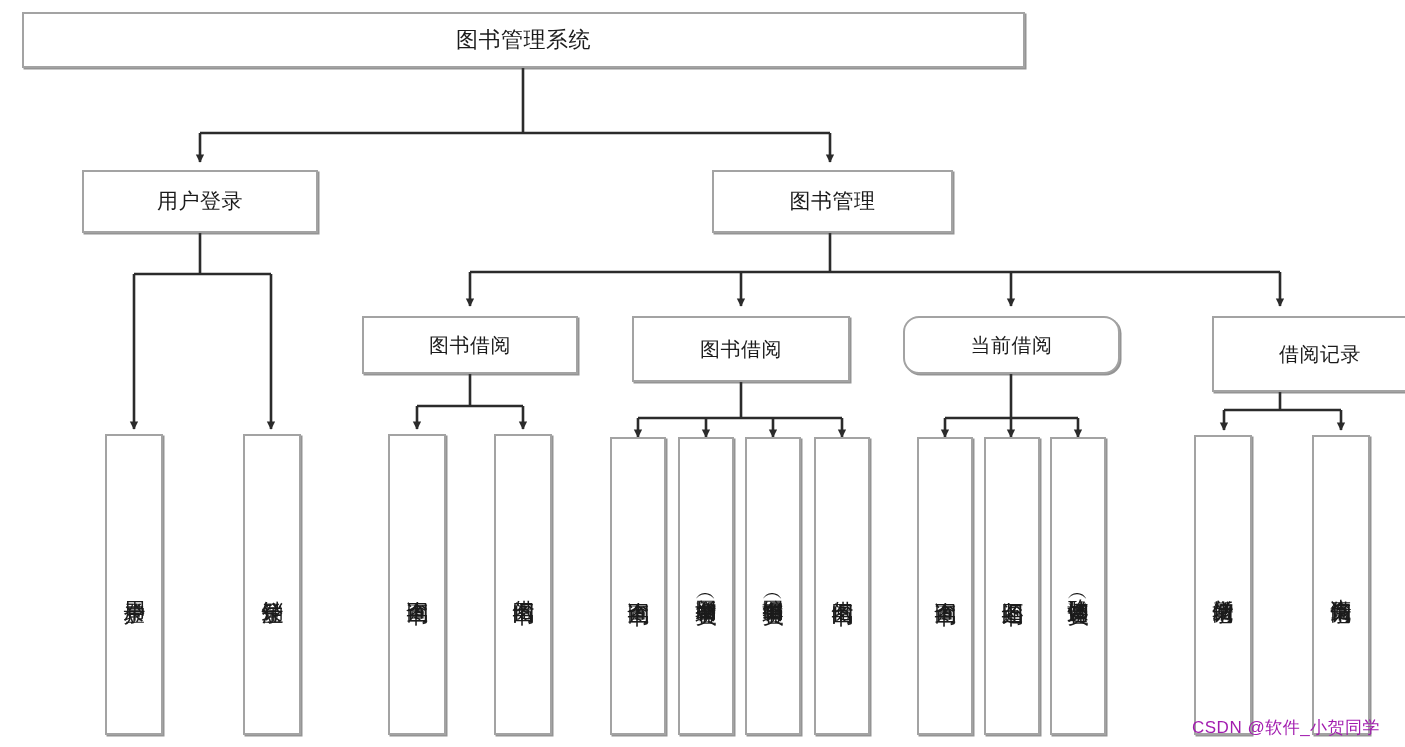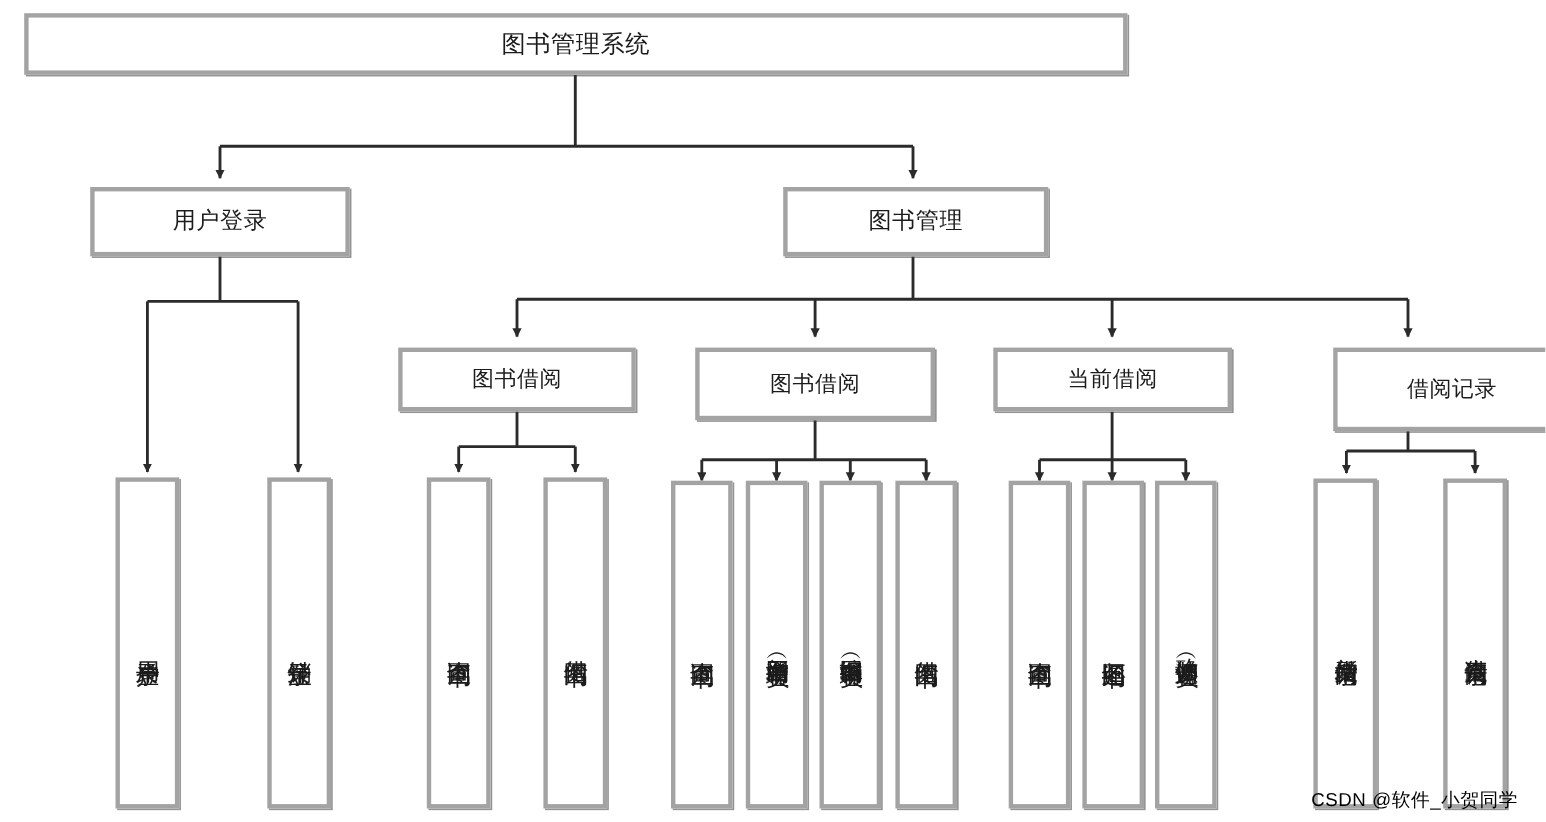--- a/index.html
+++ b/index.html
@@ -23,21 +23,21 @@
     left: 0;
     top: 0;
     width: 1405px;
     height: 747px;
     pointer-events: none;
   }
   .node {
     position: absolute;
     box-sizing: border-box;
     background: #ffffff;
-    border: 4px solid #a3a3a3;
+    border: 2px solid #a3a3a3;
     box-shadow: 1.5px 1.5px 0 rgba(60,60,60,0.55);
     display: flex;
     align-items: center;
     justify-content: center;
     color: #1b1b1b;
   }
   .node .label-h {
     font-size: 21px;
     line-height: 1.15;
     letter-spacing: 0.5px;
@@ -63,21 +63,21 @@
     max-height: 100%;
   }
   .node.leaf.tall .label-v {
     font-size: 21px;
   }
   #watermark {
     position: absolute;
     left: 1192px;
     top: 716px;
     font-size: 17px;
-    color: #000000;
+    color: #a21caf;
     letter-spacing: 0.5px;
     white-space: nowrap;
     font-family: "Liberation Sans", "DejaVu Sans", sans-serif;
   }
 </style>
 </head>
 <body>
 
 <div id="diagram-root">
 
@@ -141,21 +141,21 @@
   <div class="node level2" style="left:712px; top:170px; width:241px; height:63px;">
     <span class="label-h">图书管理</span>
   </div>
 
   <div class="node level3" style="left:362px; top:316px; width:216px; height:58px;">
     <span class="label-h">图书借阅</span>
   </div>
   <div class="node level3" style="left:632px; top:316px; width:218px; height:66px;">
     <span class="label-h">图书借阅</span>
   </div>
-  <div class="node level3" style="left:903px; top:316px; width:217px; height:58px;">
+  <div class="node level3" style="left:903px; top:316px; width:217px; height:58px;border-radius:16px;">
     <span class="label-h">当前借阅</span>
   </div>
   <div class="node level3" style="left:1172px; top:316px; width:216px; height:76px;margin-left:40px;">
     <span class="label-h">借阅记录</span>
   </div>
 
   <div class="node leaf" style="left:105px; top:434px; width:58px; height:301px;">
     <span class="label-v">用户登录</span>
   </div>
   <div class="node leaf" style="left:243px; top:434px; width:58px; height:301px;">

